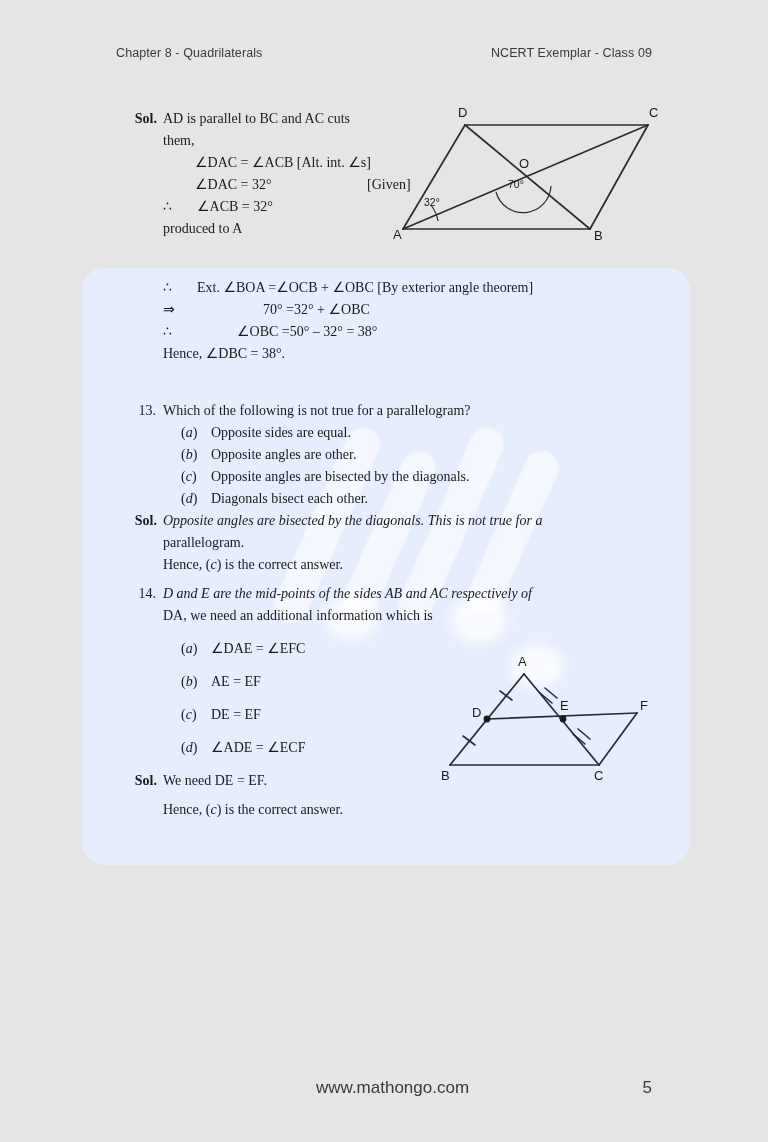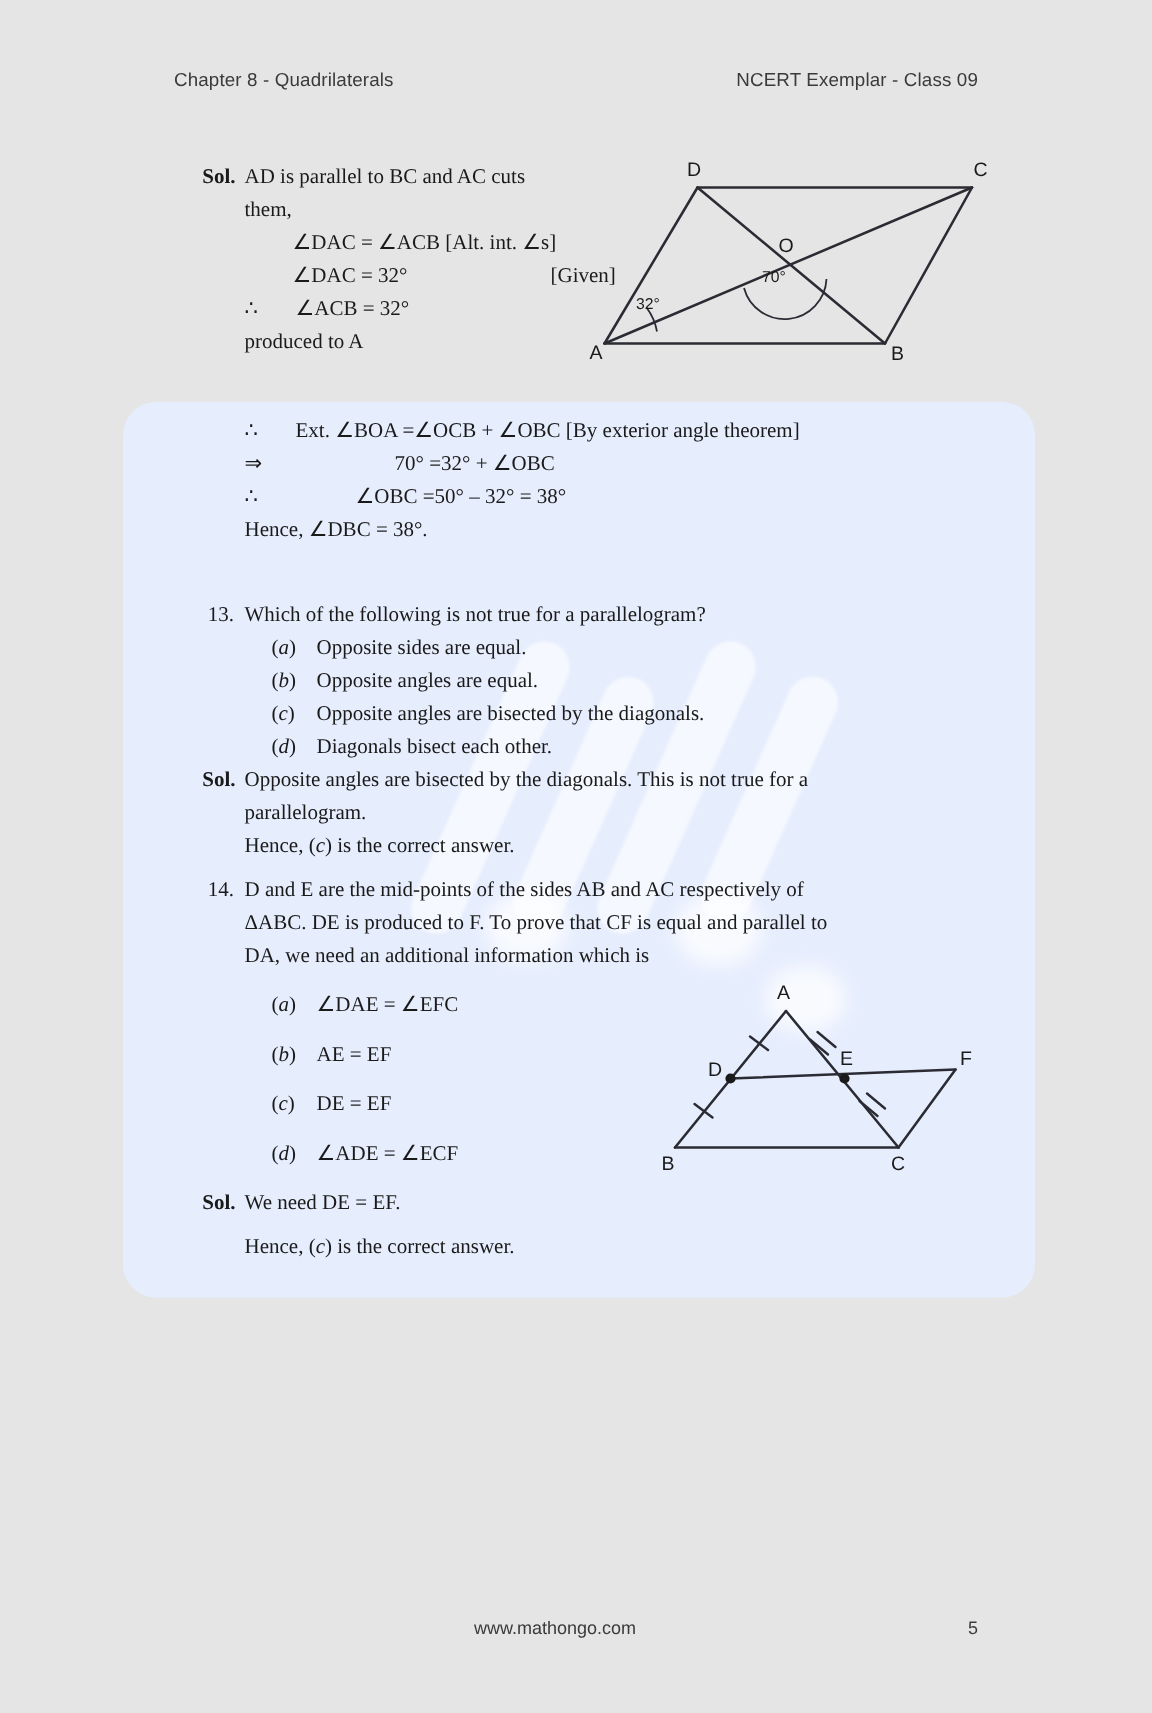--- a/index.html
+++ b/index.html
@@ -121,21 +121,21 @@
   .eq-row {
     display: flex;
     margin-left: 46px;
   }
   .eq-sym {
     width: 34px;
     flex: none;
   }
   .eq-body { flex: 1; }
   .it { font-style: italic; }
-  .justify { text-align: justify; }
+  .justify { text-align: justify; font-style: italic; }
 
   
   .diagram { position: absolute; }
   .diagram svg { display: block; }
   .dlabel {
     font-family: "Liberation Sans", sans-serif;
     font-size: 13px;
     fill: #1a1a1a;
   }
   .dlabel-sm {
@@ -146,21 +146,21 @@
 
   
   .footer {
     position: absolute;
     left: 116px;
     top: 1078px;
     width: 536px;
     display: flex;
     justify-content: space-between;
     font-family: "Liberation Sans", sans-serif;
-    font-size: 12px;
+    font-size: 17px;
     color: #3a3a3a;
   }
   .footer-url { margin-left: 200px; }
 </style>
 </head>
 <body>
 
 <div class="page">
 
   <div class="header">
@@ -220,21 +220,21 @@
       <div class="row">
         <span class="lbl-num">13.</span>
         <span class="body-txt">Which of the following is not true for a parallelogram?</span>
       </div>
       <div class="opt-row">
         <span class="opt-key"><span class="paren">(</span><span>a</span><span class="paren">)</span></span>
         <span>Opposite sides are equal.</span>
       </div>
       <div class="opt-row">
         <span class="opt-key"><span class="paren">(</span><span>b</span><span class="paren">)</span></span>
-        <span>Opposite angles are equal.</span>
+        <span>Opposite angles are other.</span>
       </div>
       <div class="opt-row">
         <span class="opt-key"><span class="paren">(</span><span>c</span><span class="paren">)</span></span>
         <span>Opposite angles are bisected by the diagonals.</span>
       </div>
       <div class="opt-row">
         <span class="opt-key"><span class="paren">(</span><span>d</span><span class="paren">)</span></span>
         <span>Diagonals bisect each other.</span>
       </div>
       <div class="row">
@@ -245,21 +245,20 @@
       <div class="hang">
         <span>Hence, (</span><span class="it">c</span><span>) is the correct answer.</span>
       </div>
     </div>
 
     <div class="block" style="left:117px; top:583px; width:560px;">
       <div class="row">
         <span class="lbl-num">14.</span>
         <span class="body-txt justify" style="width:514px;">D and E are the mid-points of the sides AB and AC respectively of</span>
       </div>
-      <div class="hang justify" style="width:514px;">ΔABC. DE is produced to F. To prove that CF is equal and parallel to</div>
       <div class="hang">DA, we need an additional information which is</div>
       <div class="opt-row" style="margin-top:11px;">
         <span class="opt-key"><span class="paren">(</span><span>a</span><span class="paren">)</span></span>
         <span>∠DAE = ∠EFC</span>
       </div>
       <div class="opt-row" style="margin-top:11px;">
         <span class="opt-key"><span class="paren">(</span><span>b</span><span class="paren">)</span></span>
         <span>AE = EF</span>
       </div>
       <div class="opt-row" style="margin-top:11px;">

